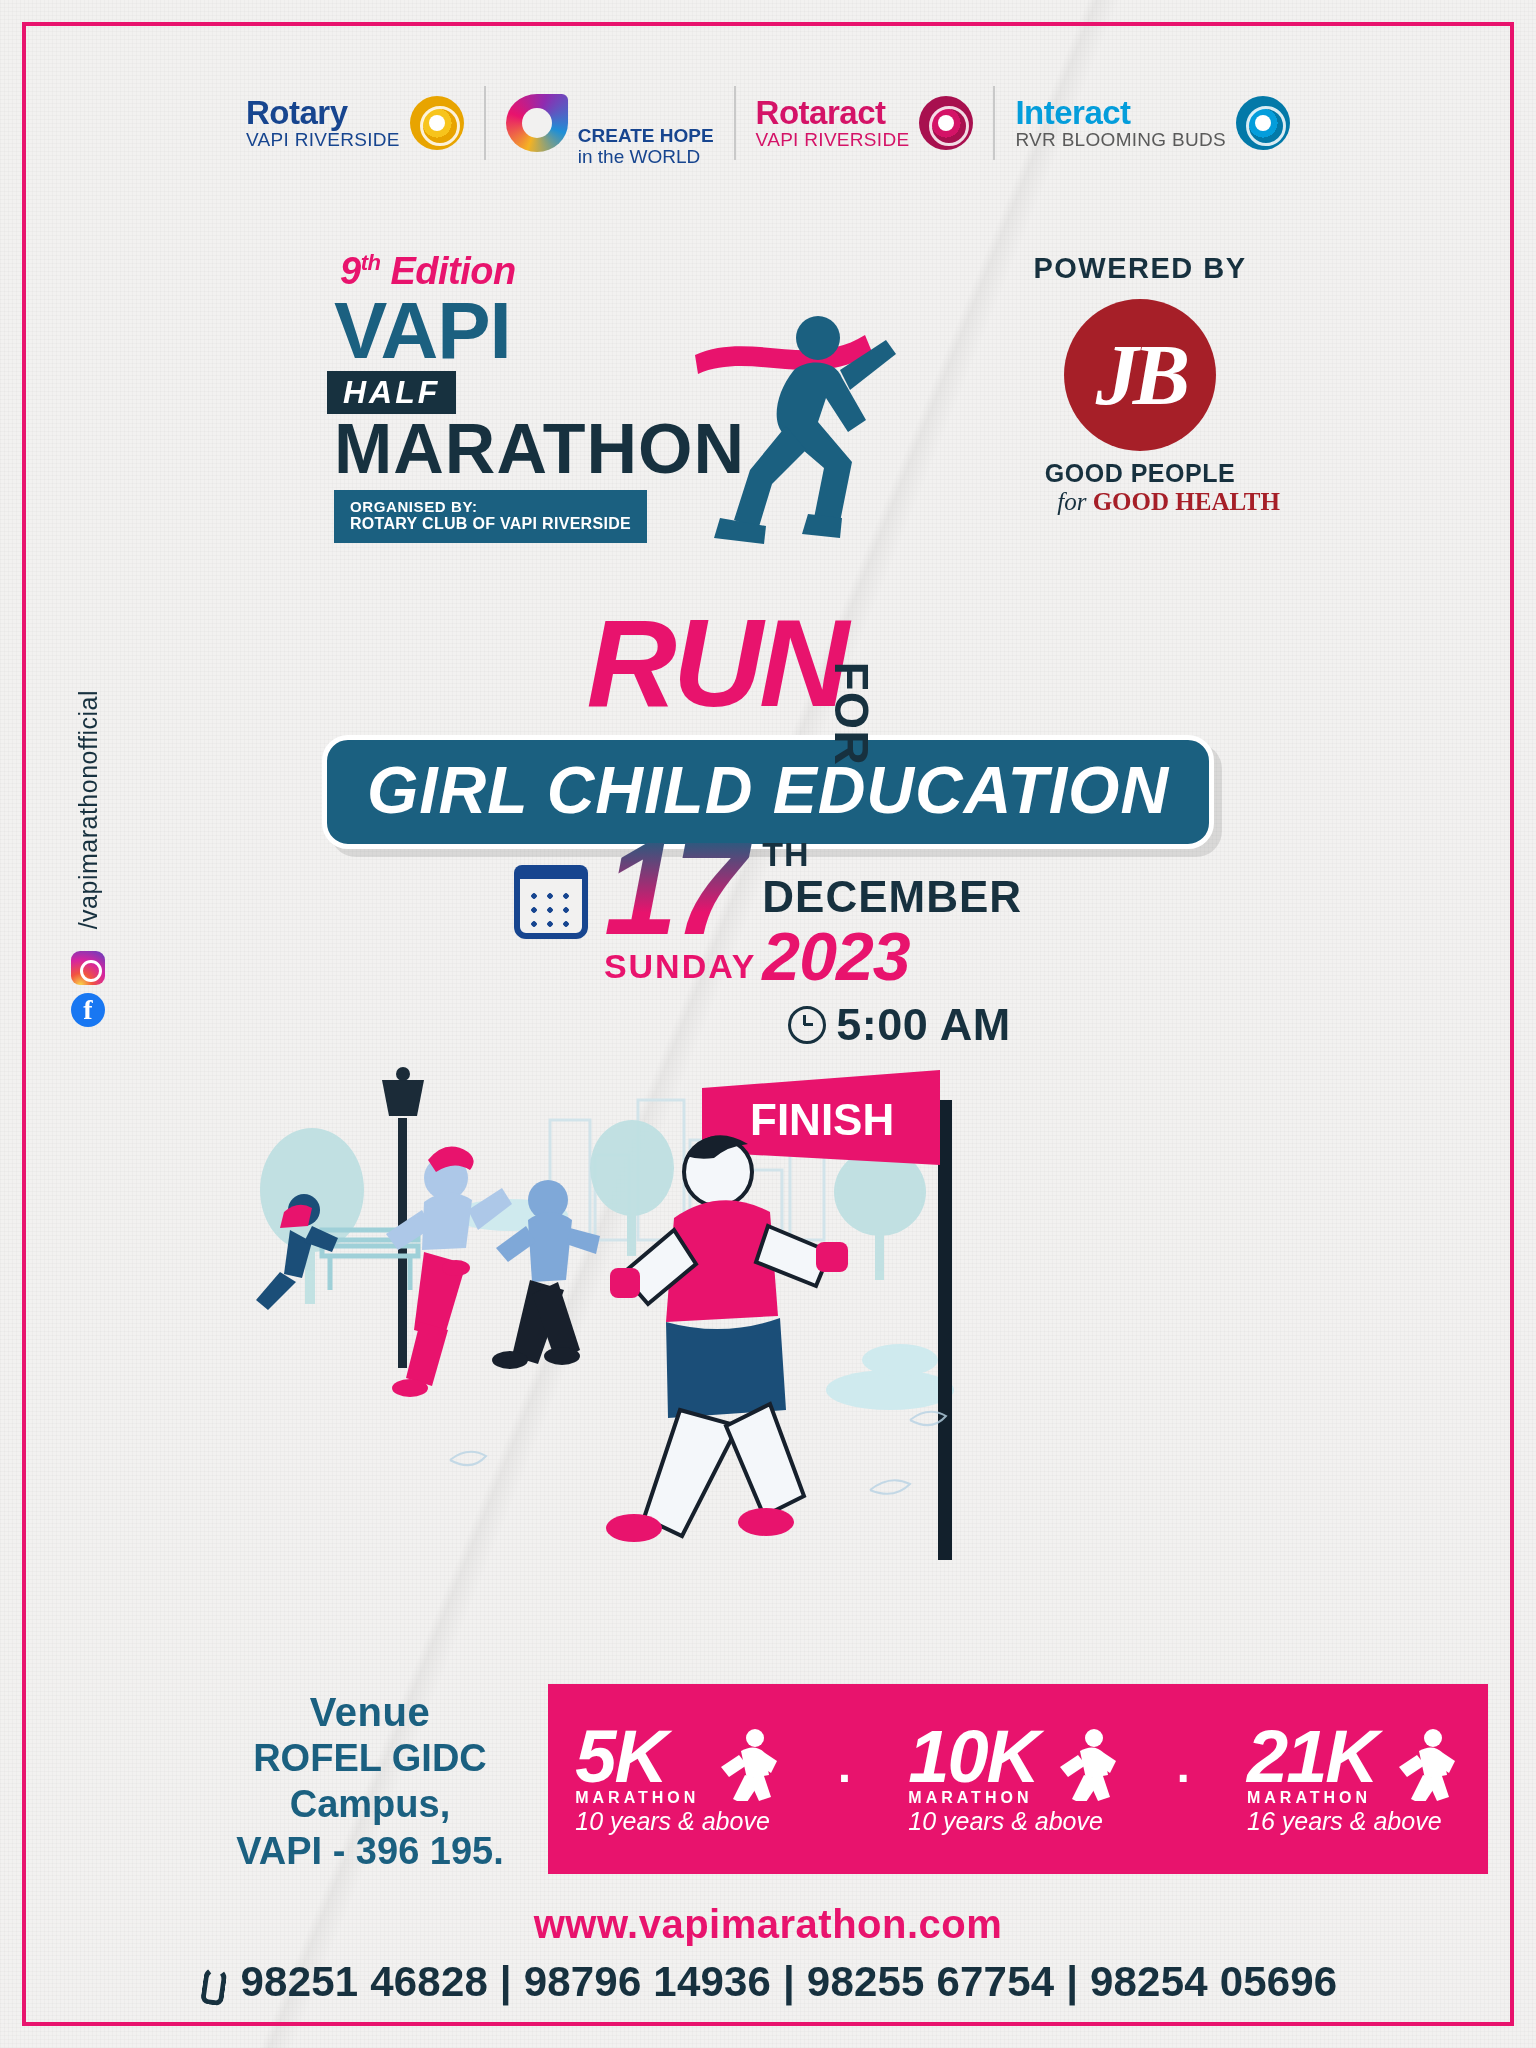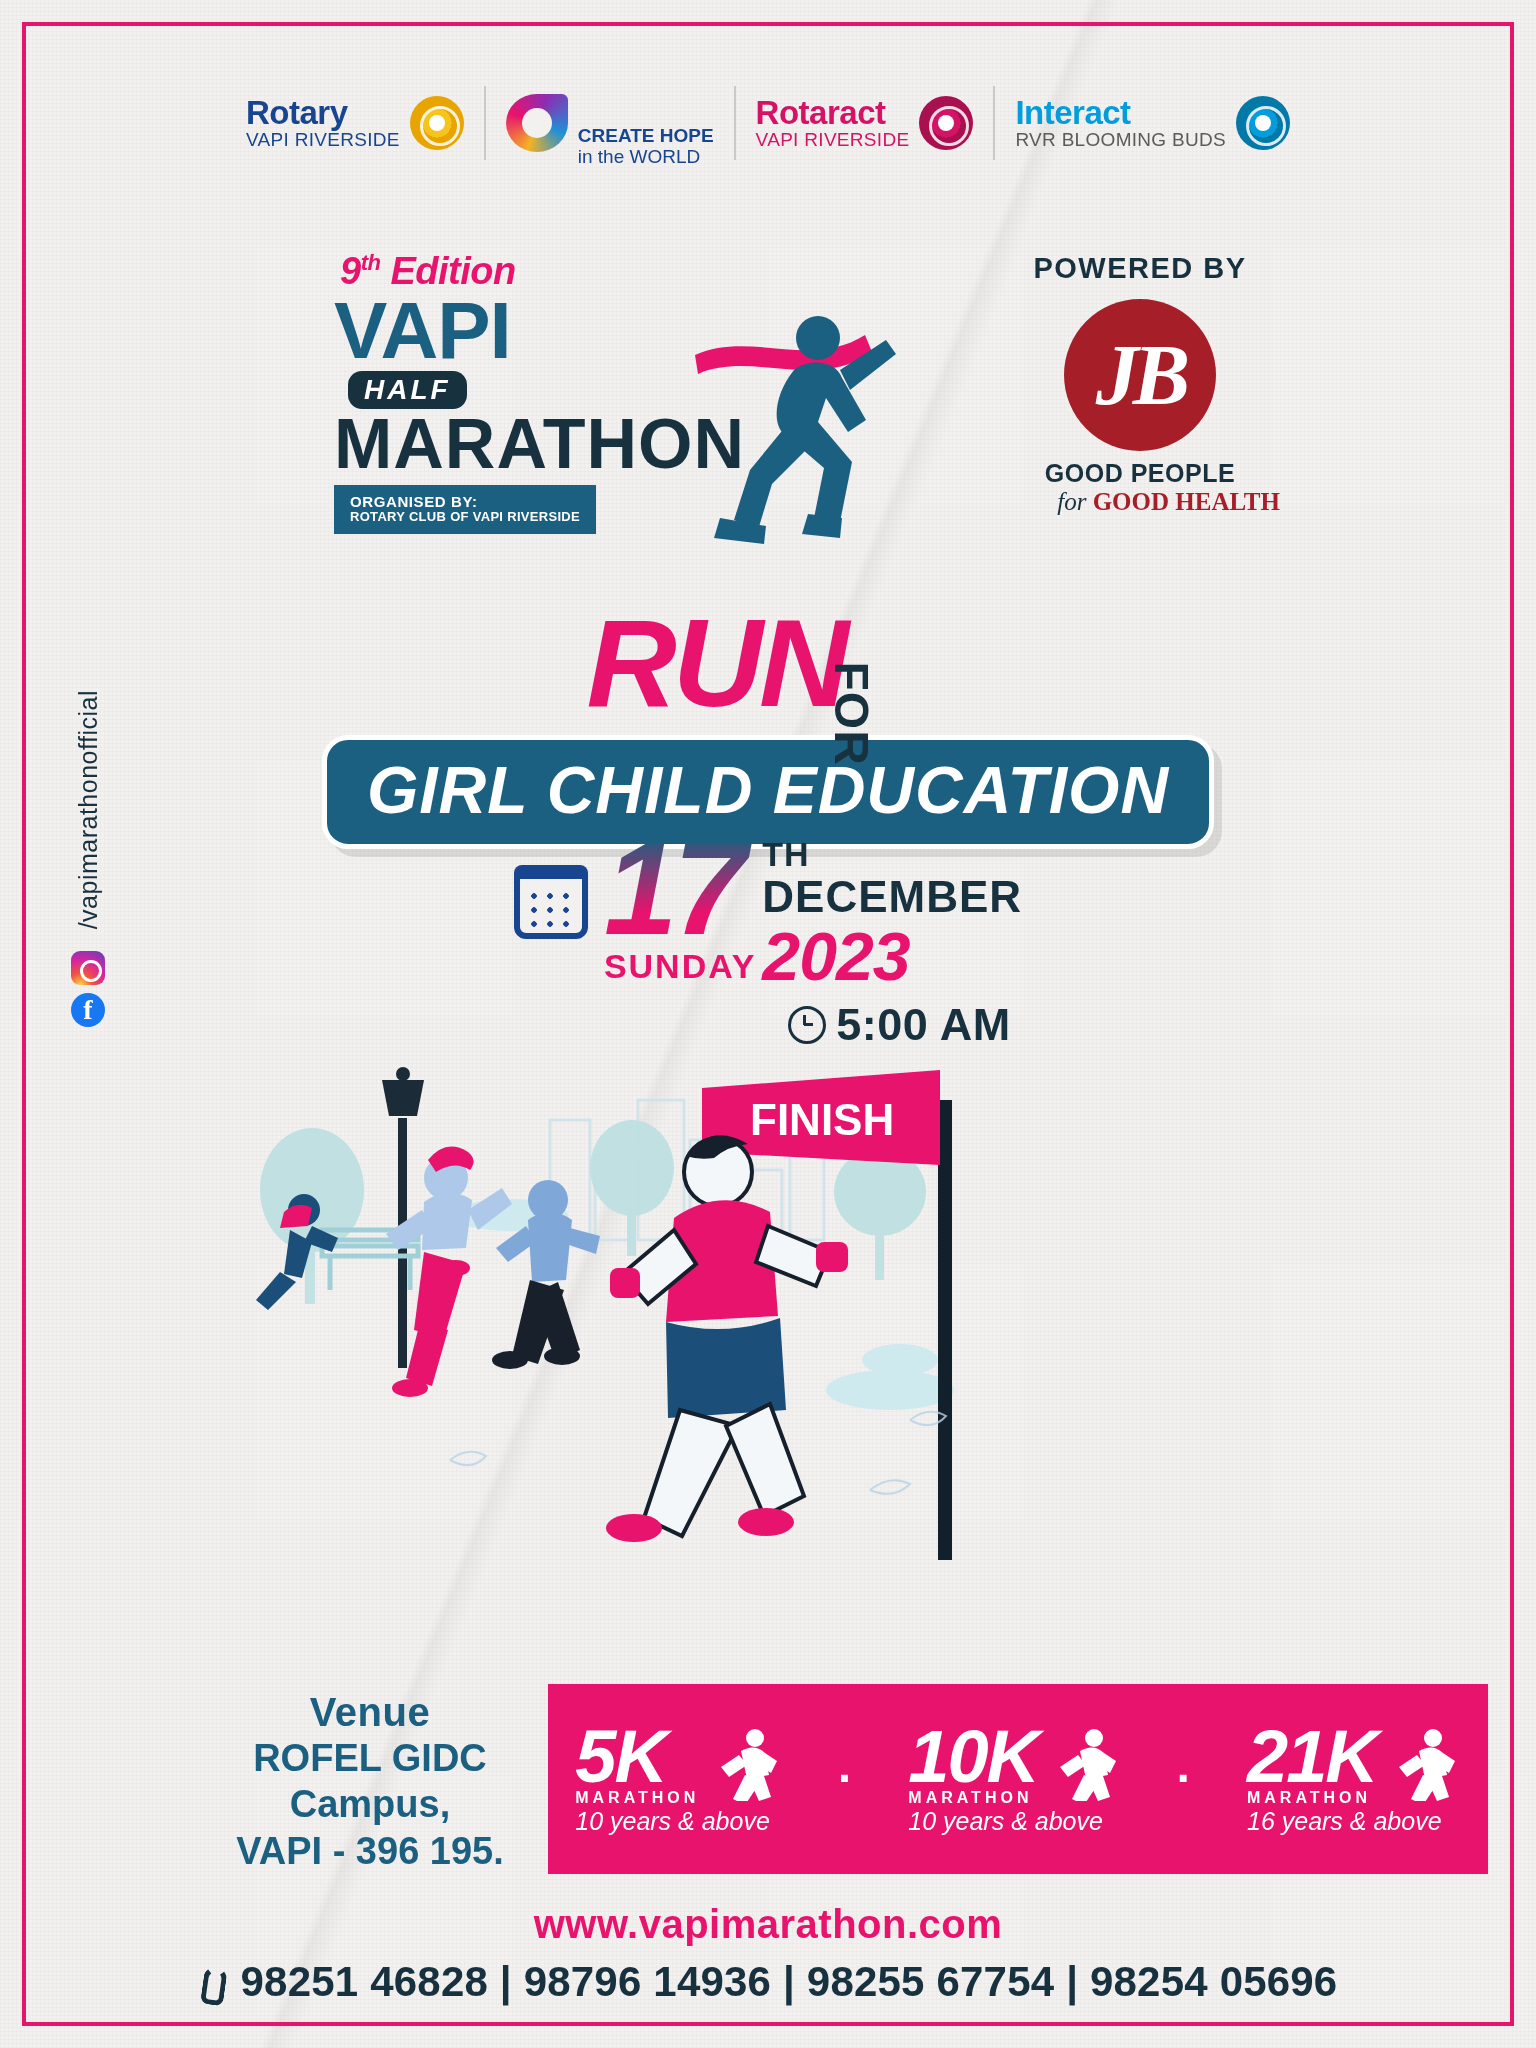--- a/index.html
+++ b/index.html
@@ -141,48 +141,47 @@
     font-weight: bold;
     color: #1b6080;
     letter-spacing: -1px;
     line-height: 0.95;
     margin-left: 34px;
   }
   .half-badge {
     display: inline-block;
     background: #17313f;
     color: #ffffff;
-    font-size: 28px;
+    font-size: 32px;
     font-style: italic;
     font-weight: bold;
     letter-spacing: 3px;
     padding: 3px 16px;
-    margin-left: 48px;
+    margin-left: 27px;
     margin-top: 2px;
-    border-radius: 14px;
   }
   .marathon {
     font-size: 70px;
     font-weight: bold;
     color: #17313f;
     letter-spacing: 1px;
     line-height: 1;
     margin-left: 34px;
   }
   .organised {
     display: inline-block;
     background: #1b6080;
     color: #ffffff;
     padding: 8px 16px 9px 16px;
     margin-left: 34px;
     margin-top: 6px;
     line-height: 1.15;
   }
   .organised .o1 { font-size: 15px; font-weight: bold; letter-spacing: 0.6px; }
-  .organised .o2 { font-size: 13px; font-weight: bold; letter-spacing: 0.3px; }
+  .organised .o2 { font-size: 16px; font-weight: bold; letter-spacing: 0.3px; }
 
   .runner-logo {
     position: absolute;
     left: 690px;
     top: 300px;
     width: 230px;
     height: 280px;
   }
 
   

